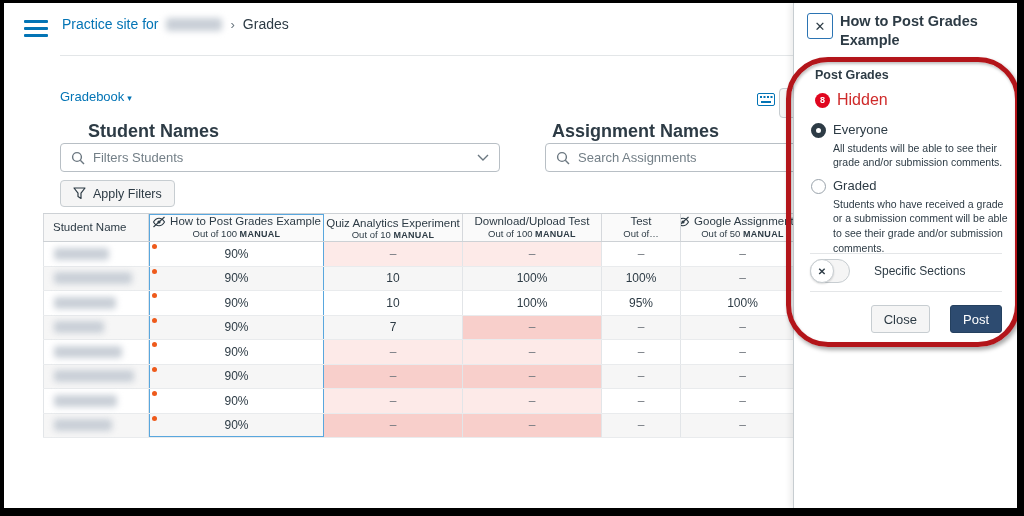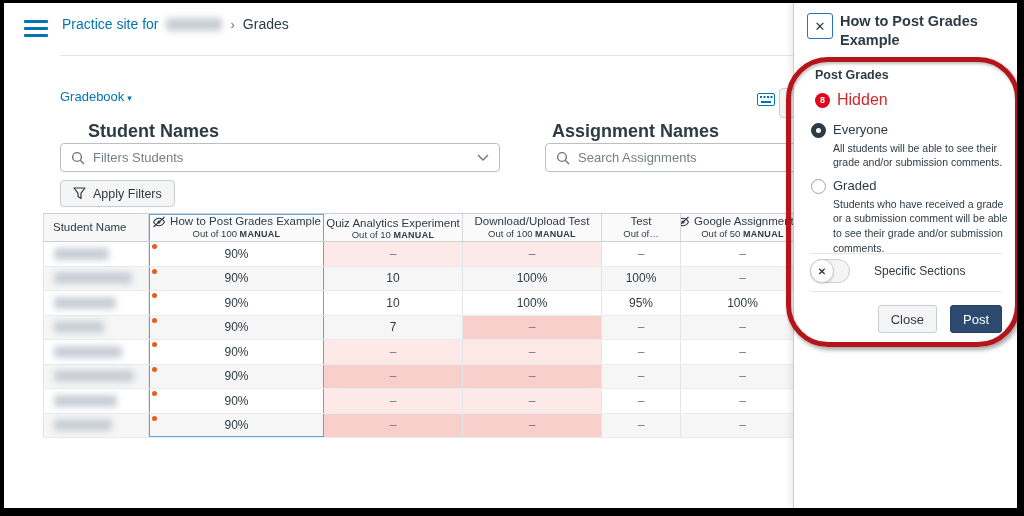--- a/index.html
+++ b/index.html
@@ -71,21 +71,21 @@
   .radio.on { border:5px solid #2D3B45; background:#fff; }
   .radio.off { border:1.5px solid #9aa3ab; background:#fff; }
   .opt-label { font-size:13px; color:#2D3B45; line-height:1.2; cursor:pointer; }
   .opt-desc { font-size:10.5px; color:#2D3B45; line-height:1.4; width:176px; margin-top:3px; }
   .tray-divider { position:absolute; left:16px; width:192px; height:1px; background:#e4e6e8; }
   .div1 { top:250px; } .div2 { top:288px; }
   .toggle-row { position:absolute; left:16px; top:256px; display:flex; align-items:center; gap:24px; }
   .toggle { position:relative; width:40px; height:24px; background:#f5f5f5; border:1px solid #c7cdd1; border-radius:12px; cursor:pointer; }
   .toggle-knob { position:absolute; left:-1px; top:-1px; width:24px; height:24px; background:#fff; border:1px solid #c7cdd1; border-radius:50%; display:flex; align-items:center; justify-content:center; font-size:10px; font-weight:bold; color:#2D3B45; box-shadow:0 1px 2px rgba(0,0,0,0.15); }
   .toggle-label { font-size:12px; color:#2D3B45; }
-  .tray-actions { position:absolute; right:15px; top:302px; display:flex; gap:13px; }
+  .tray-actions { position:absolute; right:15px; top:302px; display:flex; gap:20px; }
   .btn { height:28px; padding:0 12px; border-radius:3px; font-size:13px; display:flex; align-items:center; cursor:pointer; font-family:"Liberation Sans", sans-serif; }
   .btn-close { background:#f5f5f5; border:1px solid #c7cdd1; color:#2D3B45; }
   .btn-post { background:#2d4b70; border:1px solid #24405f; color:#fff; }
 
   
   .annotation { position:absolute; left:782px; top:54px; width:234px; height:290px; border:5px solid #b3151a; border-radius:42px; pointer-events:none; box-shadow:2px 3px 4px rgba(0,0,0,0.35), inset 1px 2px 3px rgba(0,0,0,0.25); z-index:50; }
 
   svg { display:block; }
 </style>
 </head>

